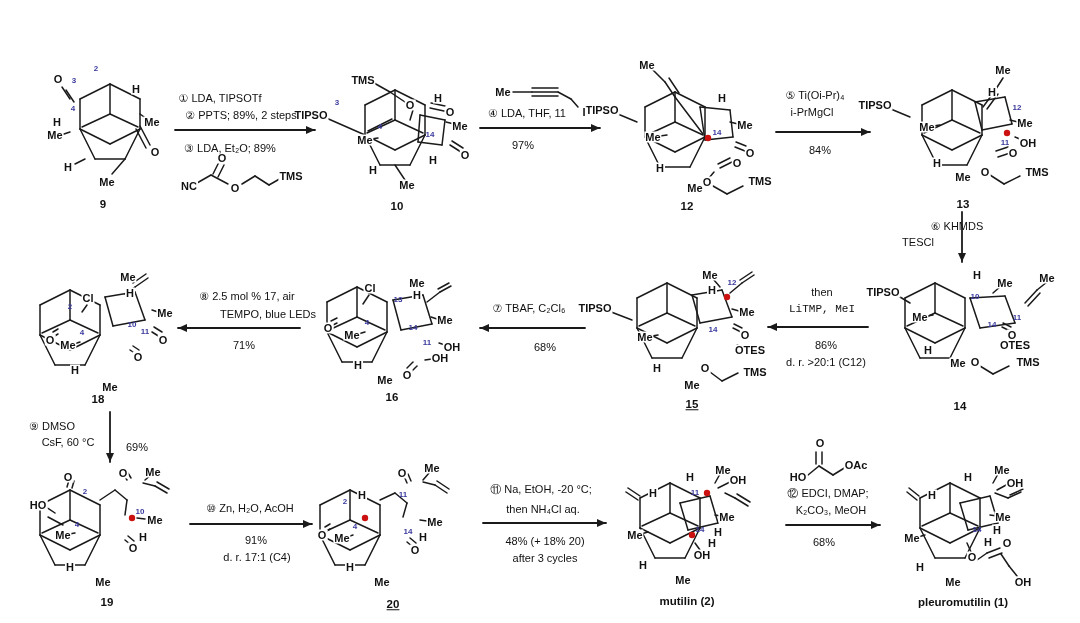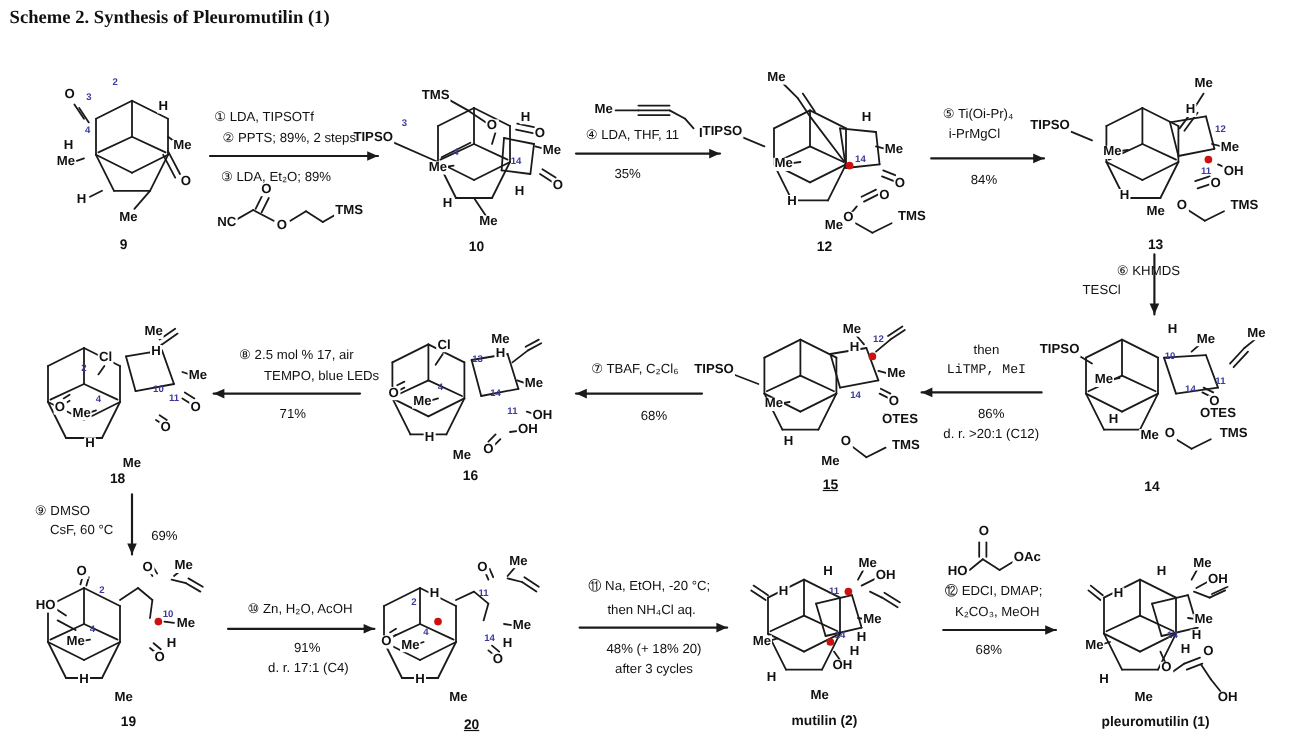--- a/index.html
+++ b/index.html
@@ -391,21 +391,20 @@
       <polygon points="178,328 187,324 187,332" fill="#1a1a1a"></polygon>
       <line x1="110" y1="412" x2="110" y2="462" stroke="#1a1a1a" stroke-width="1.8" stroke-linecap="round"></line>
       <polygon points="110,462 106,453 114,453" fill="#1a1a1a"></polygon>
       <line x1="190" y1="524" x2="312" y2="524" stroke="#1a1a1a" stroke-width="1.8" stroke-linecap="round"></line>
       <polygon points="312,524 303,528 303,520" fill="#1a1a1a"></polygon>
       <line x1="483" y1="523" x2="606" y2="523" stroke="#1a1a1a" stroke-width="1.8" stroke-linecap="round"></line>
       <polygon points="606,523 597,527 597,519" fill="#1a1a1a"></polygon>
       <line x1="786" y1="525" x2="880" y2="525" stroke="#1a1a1a" stroke-width="1.8" stroke-linecap="round"></line>
       <polygon points="880,525 871,529 871,521" fill="#1a1a1a"></polygon>
     </svg>
-  <div class="title">Scheme 2. Synthesis of Pleuromutilin (1)</div>
 <span class="lbl" style="left: 58px; top: 79px;">O</span>
     <span class="lbl locant" style="left: 96px; top: 69px; color: rgb(58, 58, 158);">2</span>
     <span class="lbl locant" style="left: 74px; top: 81px; color: rgb(58, 58, 158);">3</span>
     <span class="lbl" style="left: 136px; top: 89px;">H</span>
     <span class="lbl locant" style="left: 73px; top: 109px; color: rgb(58, 58, 158);">4</span>
     <span class="lbl" style="left: 57px; top: 122px;">H</span>
     <span class="lbl" style="left: 152px; top: 122px;">Me</span>
     <span class="lbl" style="left: 55px; top: 135px;">Me</span>
     <span class="lbl" style="left: 155px; top: 152px;">O</span>
     <span class="lbl" style="left: 68px; top: 167px;">H</span>
@@ -577,21 +576,21 @@
     <span class="lbl" style="left: 291px; top: 176px;">TMS</span>
     <span class="lbl" style="left: 503px; top: 92px;">Me</span>
     <span class="lbl" style="left: 584px; top: 112px;">I</span>
     <span class="lbl" style="left: 820px; top: 443px;">O</span>
     <span class="lbl" style="left: 798px; top: 477px;">HO</span>
     <span class="lbl" style="left: 856px; top: 465px;">OAc</span>
     <span class="rtxt" style="left: 220px; top: 98px;">① LDA, TIPSOTf</span>
     <span class="rtxt" style="left: 241px; top: 115px;">② PPTS; 89%, 2 steps</span>
     <span class="rtxt" style="left: 230px; top: 148px;">③ LDA, Et₂O; 89%</span>
     <span class="rtxt" style="left: 527px; top: 113px;">④ LDA, THF, 11</span>
-    <span class="rtxt" style="left: 523px; top: 145px;">35%</span>
+    <span class="rtxt" style="left: 523px; top: 145px;">97%</span>
     <span class="rtxt" style="left: 815px; top: 95px;">⑤ Ti(Oi-Pr)₄</span>
     <span class="rtxt" style="left: 812px; top: 112px;">i-PrMgCl</span>
     <span class="rtxt" style="left: 820px; top: 150px;">84%</span>
     <span class="rtxt" style="left: 921px; top: 226px; margin-left: 36px;">⑥ KHMDS</span>
     <span class="rtxt" style="left: 918px; top: 242px;">TESCl</span>
     <span class="rtxt" style="left: 822px; top: 292px;">then</span>
     <span class="rtxt" style="left: 822px; top: 309px; font-family: Liberation Mono, monospace;">LiTMP, MeI</span>
     <span class="rtxt" style="left: 826px; top: 345px;">86%</span>
     <span class="rtxt" style="left: 826px; top: 362px;">d. r. &gt;20:1 (C12)</span>
     <span class="rtxt" style="left: 529px; top: 308px;">⑦ TBAF, C₂Cl₆</span>

